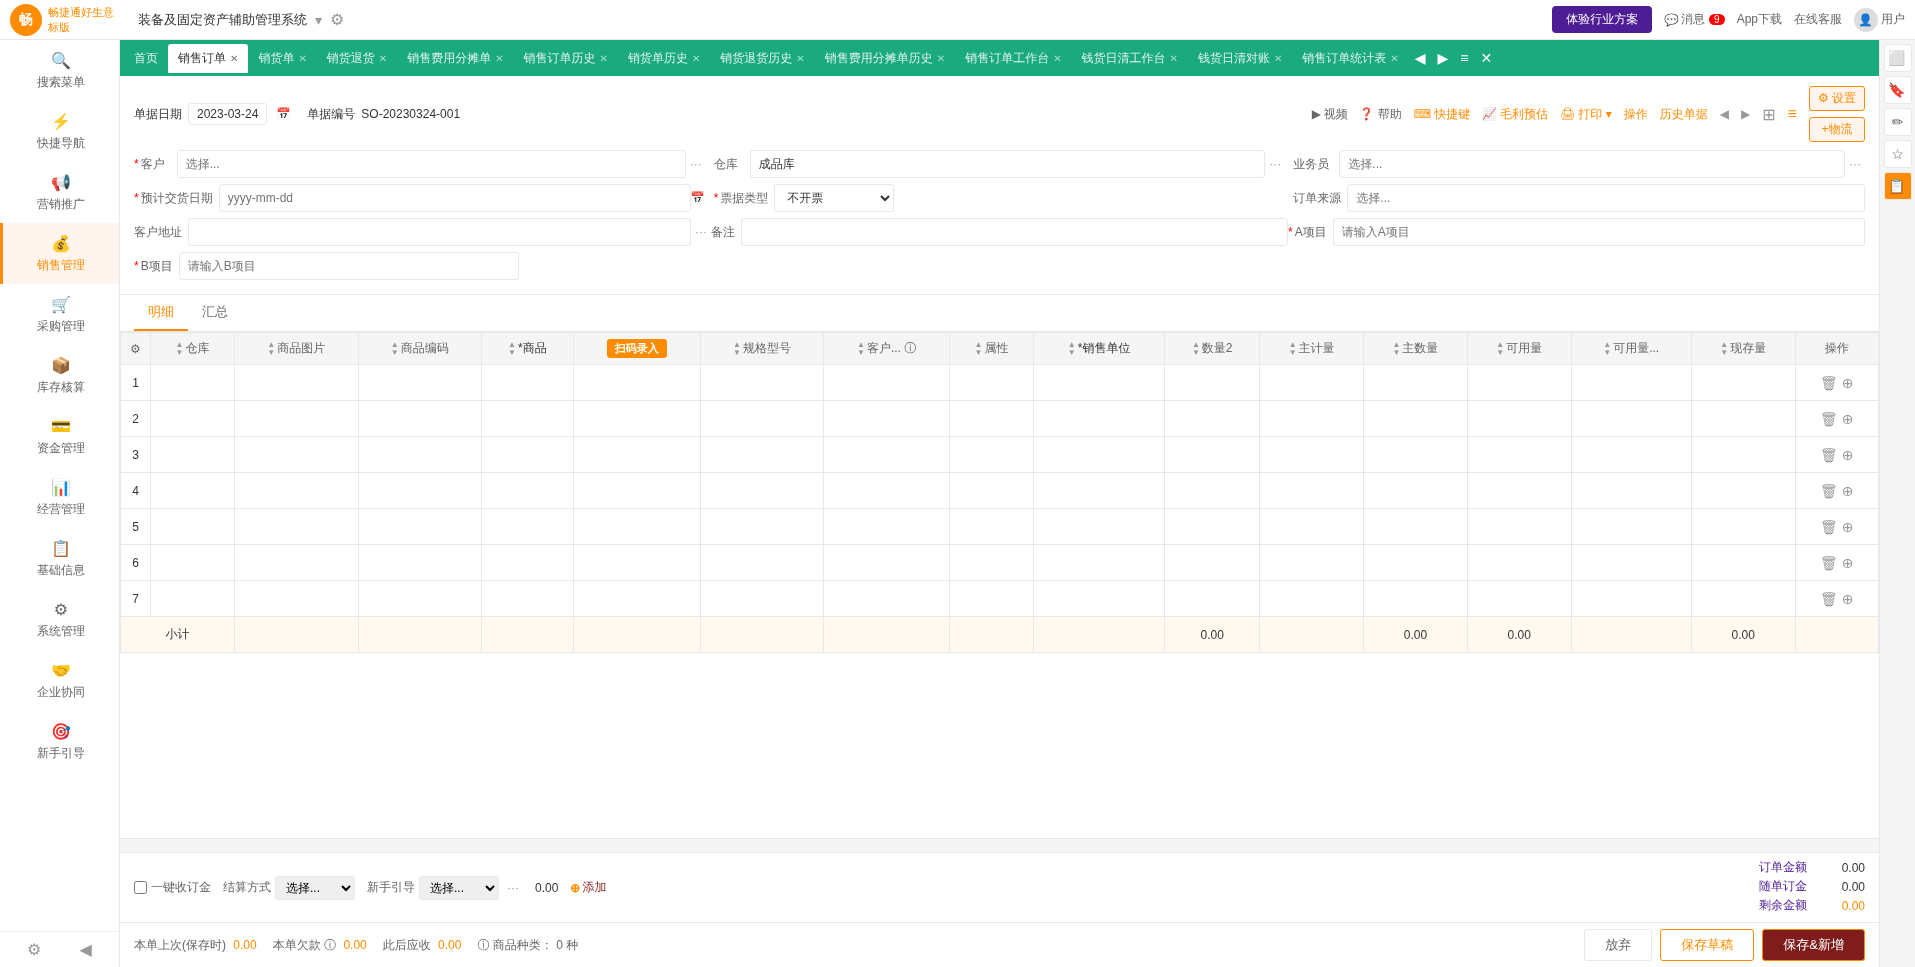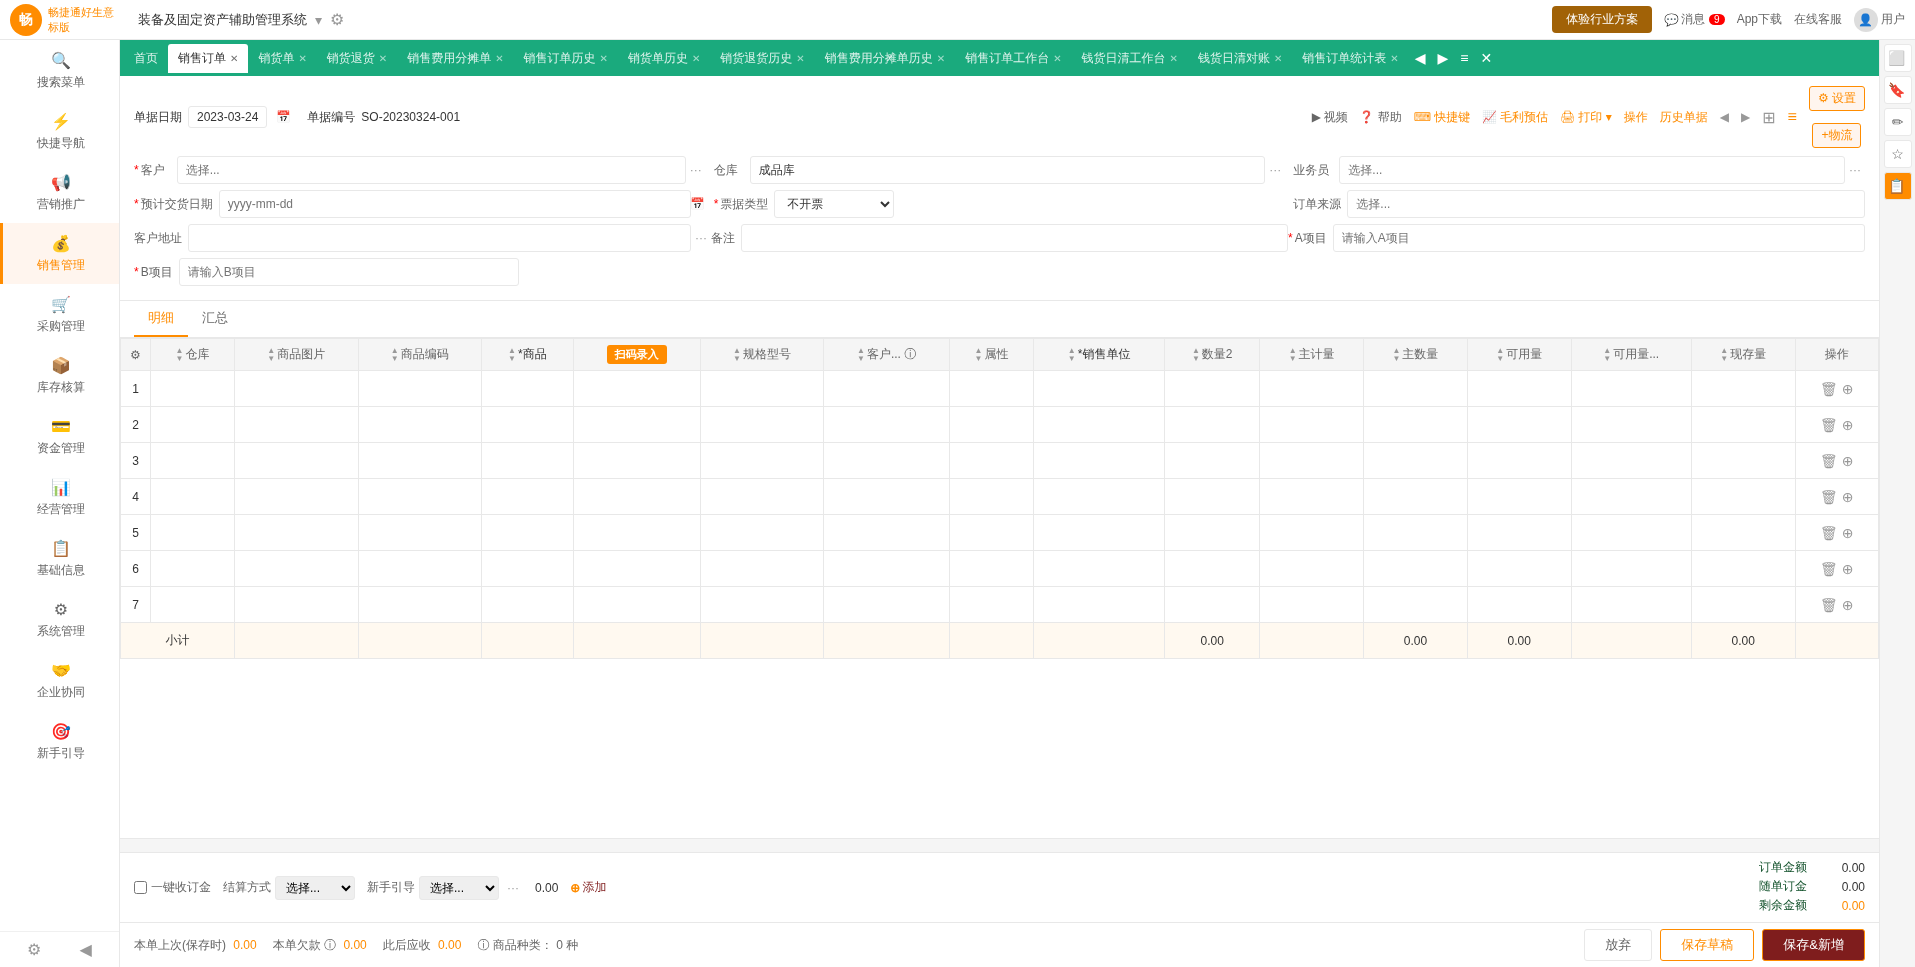--- a/index.html
+++ b/index.html
@@ -5,21 +5,21 @@
     * { box-sizing: border-box; margin: 0; padding: 0; }
     body { font-family: "Microsoft YaHei", Arial, sans-serif; font-size: 12px; background: #f5f5f5; color: #333; overflow: hidden; }
     
     
     .top-bar { height: 40px; background: #fff; display: flex; align-items: center; justify-content: space-between; padding: 0 10px; border-bottom: 1px solid #e8e8e8; }
     .top-bar-left { display: flex; align-items: center; gap: 8px; }
     .brand-logo { display: flex; align-items: center; gap: 6px; width: 120px; }
     .brand-icon { width: 32px; height: 32px; background: #ff8c00; border-radius: 50%; display: flex; align-items: center; justify-content: center; color: white; font-weight: bold; font-size: 14px; }
     .brand-text { font-size: 11px; color: #ff8c00; line-height: 1.3; }
     .system-name { font-size: 13px; color: #333; }
-    .top-btn-orange { background: #a16207; color: white; border: none; padding: 5px 14px; border-radius: 4px; cursor: pointer; font-size: 12px; }
+    .top-btn-orange { background: #4c1d95; color: white; border: none; padding: 5px 14px; border-radius: 4px; cursor: pointer; font-size: 12px; }
     .badge { background: #f00; color: white; border-radius: 10px; padding: 0 5px; font-size: 10px; margin-left: 2px; }
     
     
     .app-layout { display: flex; height: calc(100vh - 40px); }
     
     
     .sidebar { width: 120px; background: #fff; border-right: 1px solid #e8e8e8; display: flex; flex-direction: column; }
     .sidebar-item { padding: 10px 8px; display: flex; flex-direction: column; align-items: center; gap: 4px; cursor: pointer; font-size: 12px; color: #666; border-left: 3px solid transparent; }
     .sidebar-item.active { background: #fff5ee; color: #ff8c00; border-left-color: #ff8c00; }
     .sidebar-icon { width: 20px; height: 20px; display: flex; align-items: center; justify-content: center; font-size: 16px; }
@@ -38,21 +38,21 @@
     
     .form-area { background: #fff; padding: 10px 14px; border-bottom: 1px solid #e8e8e8; }
     .form-meta-item { display: flex; align-items: center; gap: 6px; }
     .form-meta-label { color: #333; }
     .form-input { border: 1px solid #e8e8e8; border-radius: 3px; padding: 4px 8px; font-size: 12px; color: #999; flex: 1; min-width: 0; height: 28px; background: #fff; }
     .form-input-wide { flex: 2; }
     .form-select { border: 1px solid #e8e8e8; border-radius: 3px; padding: 4px 8px; font-size: 12px; color: #333; height: 28px; background: #fff; min-width: 120px; }
     .dots-btn { color: #999; cursor: pointer; padding: 0 4px; }
     .cal-btn { color: #999; cursor: pointer; }
     
-    .side-btns { display: flex; flex-direction: column; gap: 12px; align-items: center; }
+    .side-btns { display: flex; flex-direction: column; gap: 6px; }
     .side-btn { background: #fff5ee; border: 1px solid #ff8c00; color: #ff8c00; padding: 3px 8px; border-radius: 3px; cursor: pointer; font-size: 12px; white-space: nowrap; }
     
     
     .detail-tabs { display: flex; border-bottom: 1px solid #e8e8e8; background: #fff; padding: 0 14px; }
     .detail-tab { padding: 8px 14px; cursor: pointer; font-size: 13px; border-bottom: 2px solid transparent; color: #666; }
     .detail-tab.active { color: #ff8c00; border-bottom-color: #ff8c00; font-weight: 500; }
     
     
     .table-container { flex: 1; overflow: auto; background: #fff; }
     .data-table { width: 100%; border-collapse: collapse; font-size: 12px; }
@@ -78,21 +78,21 @@
     .bottom-bar { background: #fff; border-top: 1px solid #e8e8e8; padding: 6px 14px; display: flex; align-items: center; justify-content: space-between; }
     .payment-select { border: 1px solid #e8e8e8; border-radius: 3px; padding: 3px 6px; min-width: 80px; font-size: 12px; }
     .add-btn { color: #ff8c00; cursor: pointer; display: flex; align-items: center; gap: 2px; }
     
     
     .summary-footer { display: flex; align-items: center; justify-content: space-between; padding: 6px 14px; background: #fff; border-top: 1px solid #e8e8e8; }
     .summary-left { display: flex; align-items: center; gap: 16px; font-size: 12px; color: #666; }
     
     .order-summary { text-align: right; font-size: 12px; color: #333; }
     .order-summary-row { display: flex; justify-content: flex-end; align-items: center; gap: 8px; margin-bottom: 2px; }
-    .order-summary-label { color: #14532d; }
+    .order-summary-label { color: #4c1d95; }
     .order-summary-val { min-width: 50px; text-align: right; color: #333; }
     .order-summary-val.orange { color: #ff8c00; }
     
     .footer-btn { padding: 6px 20px; border-radius: 3px; cursor: pointer; font-size: 13px; border: 1px solid #e8e8e8; background: #fff; color: #333; }
     .footer-btn.primary { background: #7f1d1d; color: white; border-color: #ff8c00; }
     .footer-btn.secondary { background: #fff; color: #666; }
     .footer-btn.save-draft { background: #fff; color: #ff8c00; border-color: #ff8c00; }
     
     .right-panel { width: 36px; background: #f5f5f5; border-left: 1px solid #e8e8e8; display: flex; flex-direction: column; align-items: center; padding: 4px 0; gap: 4px; }
     .right-panel-btn { width: 28px; height: 28px; background: #fff; border: 1px solid #e8e8e8; border-radius: 3px; display: flex; align-items: center; justify-content: center; cursor: pointer; font-size: 14px; color: #666; }

